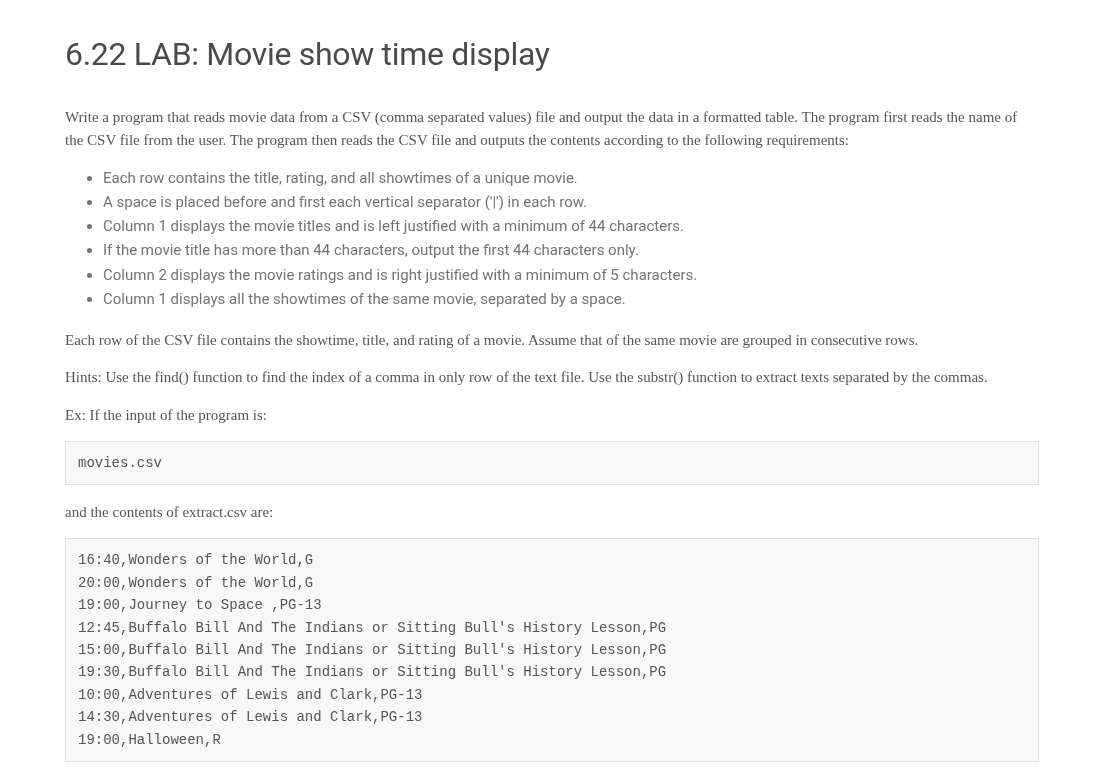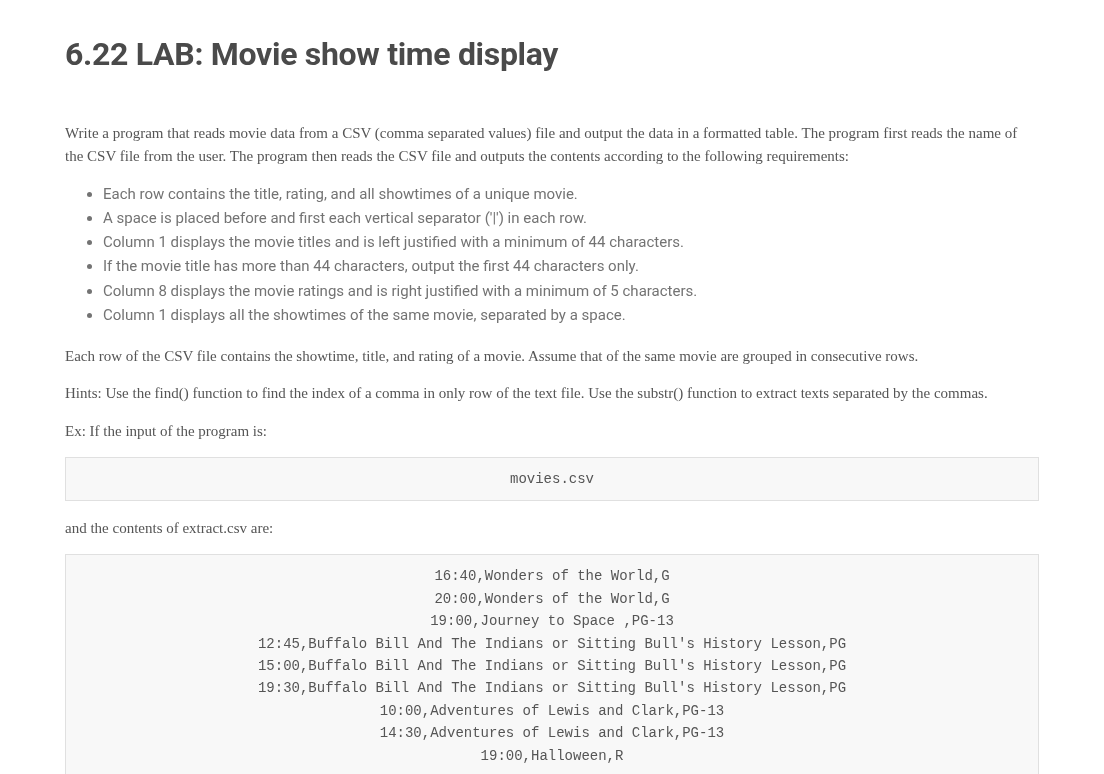--- a/index.html
+++ b/index.html
@@ -10,23 +10,23 @@
     body {
       font-family: -apple-system, BlinkMacSystemFont, "Segoe UI", Roboto, "Helvetica Neue", Arial, sans-serif;
       background: #ffffff;
       color: #4a4a4a;
       padding: 30px 65px;
       font-size: 15px;
       line-height: 1.5;
     }
     h1 {
       font-size: 32px;
-      font-weight: 700;
+      font-weight: 400;
       color: #4a4a4a;
-      margin-bottom: 44px;
+      margin-bottom: 28px;
       letter-spacing: -0.3px;
     }
     p {
       color: #555;
       margin-bottom: 14px;
       line-height: 1.55;
       font-family: Liberation Serif, serif;
     }
     ul {
       margin: 0 0 18px 0;
@@ -42,36 +42,35 @@
       background: #f8f8f8;
       border: 1px solid #e0e0e0;
       padding: 10px 12px;
       font-family: "Courier New", Courier, monospace;
       font-size: 14px;
       color: #555;
       white-space: pre;
       overflow-x: auto;
       line-height: 1.6;
       margin-bottom: 16px;
-      text-align: center;
     }
   </style>
 </head>
 <body>
 
 <h1>6.22 LAB: Movie show time display</h1>
 
 <p>Write a program that reads movie data from a CSV (comma separated values) file and output the data in a formatted table. The program first reads the name of the CSV file from the user. The program then reads the CSV file and outputs the contents according to the following requirements:</p>
 
 <ul>
   <li>Each row contains the title, rating, and all showtimes of a unique movie.</li>
   <li>A space is placed before and first each vertical separator ('|') in each row.</li>
   <li>Column 1 displays the movie titles and is left justified with a minimum of 44 characters.</li>
   <li>If the movie title has more than 44 characters, output the first 44 characters only.</li>
-  <li>Column 8 displays the movie ratings and is right justified with a minimum of 5 characters.</li>
+  <li>Column 2 displays the movie ratings and is right justified with a minimum of 5 characters.</li>
   <li>Column 1 displays all the showtimes of the same movie, separated by a space.</li>
 </ul>
 
 <p>Each row of the CSV file contains the showtime, title, and rating of a movie. Assume that of the same movie are grouped in consecutive rows.</p>
 
 <p>Hints: Use the find() function to find the index of a comma in only row of the text file. Use the substr() function to extract texts separated by the commas.</p>
 
 <p>Ex: If the input of the program is:</p>
 
 <pre>movies.csv</pre>

